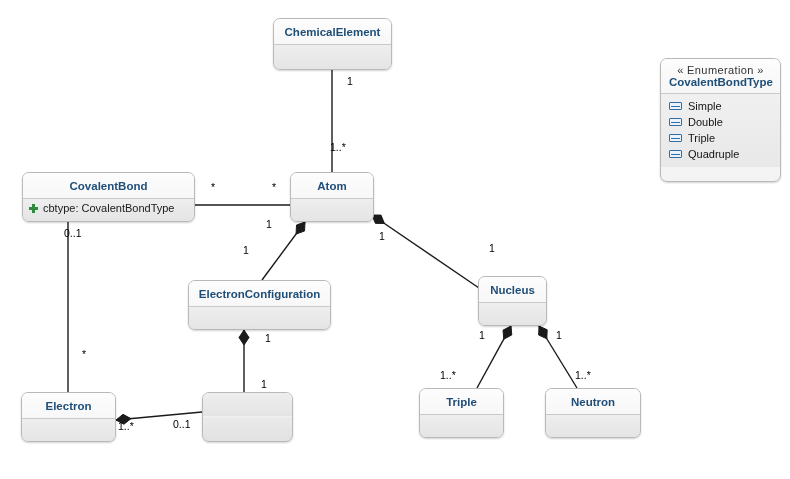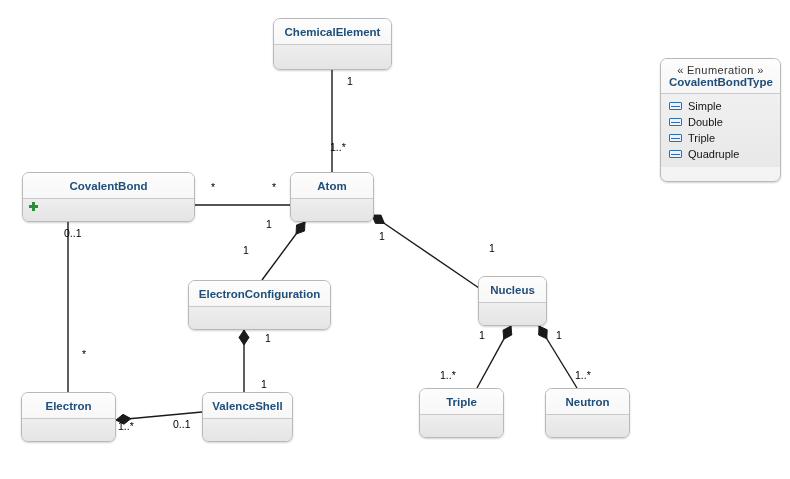--- a/index.html
+++ b/index.html
@@ -197,48 +197,48 @@
     </svg>
 <div class="uml-node" style="left: 273px; top: 18px; width: 119px; height: 52px;">
       <div class="uml-title">ChemicalElement</div>
       <div class="uml-compartment" style="height: 25px;"></div>
     </div>
     <div class="uml-node" style="left: 22px; top: 172px; width: 173px; height: 50px;">
       <div class="uml-title">CovalentBond</div>
       <div class="uml-compartment" style="height: 23px;">
         <div class="uml-attr">
           <span class="vis-public"></span>
+          <span>cbtype: CovalentBondType</span>
         </div>
       </div>
     </div>
     <div class="uml-node" style="left: 290px; top: 172px; width: 84px; height: 50px;">
       <div class="uml-title">Atom</div>
       <div class="uml-compartment" style="height: 23px;"></div>
     </div>
     <div class="uml-node" style="left: 188px; top: 280px; width: 143px; height: 50px;">
       <div class="uml-title">ElectronConfiguration</div>
       <div class="uml-compartment" style="height: 23px;"></div>
     </div>
     <div class="uml-node" style="left: 478px; top: 276px; width: 69px; height: 50px;">
       <div class="uml-title">Nucleus</div>
       <div class="uml-compartment" style="height: 23px;"></div>
     </div>
     <div class="uml-node" style="left: 21px; top: 392px; width: 95px; height: 50px;">
       <div class="uml-title">Electron</div>
       <div class="uml-compartment" style="height: 23px;"></div>
     </div>
     <div class="uml-node" style="left: 202px; top: 392px; width: 91px; height: 50px;">
-      <div class="uml-title">ValenceShell</div>
       <div class="uml-compartment" style="height: 23px;"></div>
     </div>
     <div class="uml-node" style="left: 419px; top: 388px; width: 85px; height: 50px;">
       <div class="uml-title">Triple</div>
       <div class="uml-compartment" style="height: 23px;"></div>
     </div>
-    <div class="uml-node" style="left: 545px; top: 388px; width: 85px; height: 50px;">
+    <div class="uml-node" style="left: 545px; top: 388px; width: 96px; height: 50px;">
       <div class="uml-title">Neutron</div>
       <div class="uml-compartment" style="height: 23px;"></div>
     </div>
     <div class="enum-node" style="left: 660px; top: 58px; width: 121px; height: 124px;">
       <div class="enum-header">
         <div class="enum-stereotype">« Enumeration »</div>
         <div class="enum-name">CovalentBondType</div>
       </div>
       <div class="enum-body">
         <div class="enum-literal">

